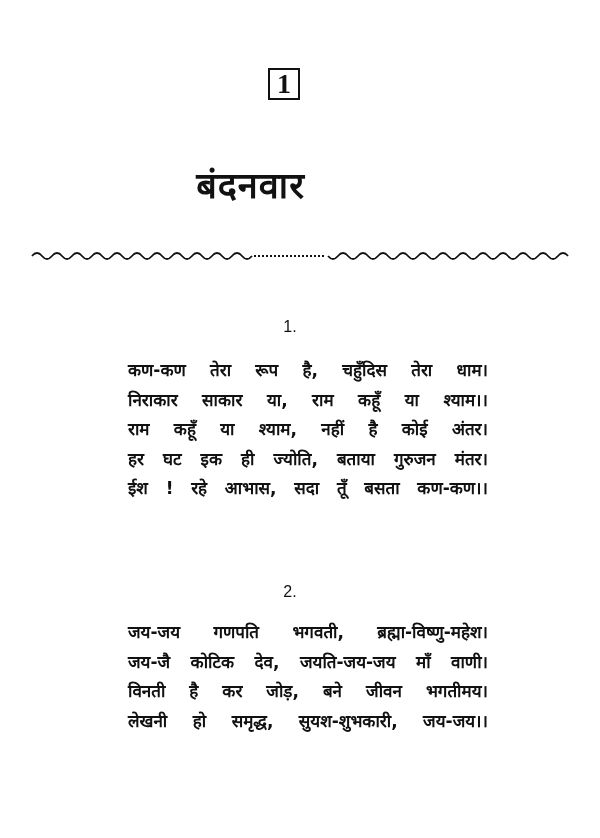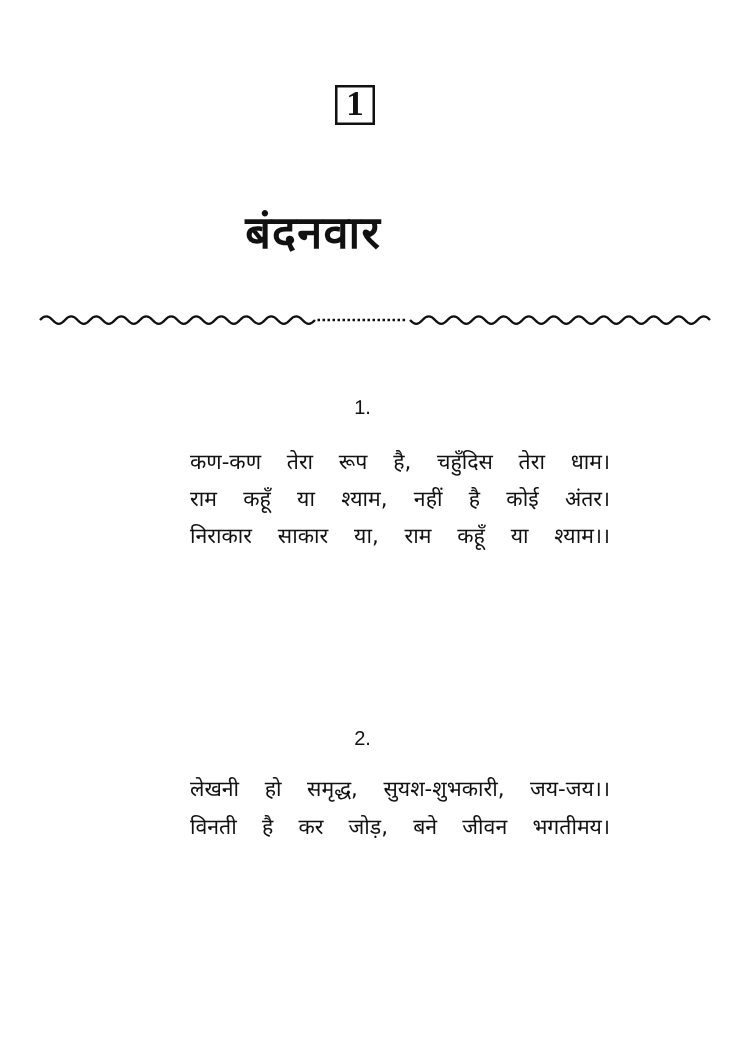--- a/index.html
+++ b/index.html
@@ -14,43 +14,47 @@
     position: absolute; left: 0; width: 501px; top: 160px; text-align: center;
     font-size: 36px; font-weight: bold; letter-spacing: 1px;
   }
   .divider { position: absolute; left: 30px; top: 246px; width: 540px; height: 20px; }
   .stanza-num {
     position: absolute; left: 0; width: 580px; text-align: center;
     font-family: "Liberation Sans", sans-serif; font-size: 16px;
   }
   .stanza { position: absolute; left: 128px; width: 360px; }
   .line {
-    height: 29.5px; line-height: 29.5px; font-size: 17px; font-weight: normal;
-    white-space: nowrap; text-align: justify; text-align-last: justify; margin-left: 24px;
+    height: 29.5px; line-height: 29.5px; font-size: 17px; font-weight: bold;
+    white-space: nowrap; text-align: justify; text-align-last: justify;
   }
 </style>
 </head>
 <body>
 
 <div class="chapter-box">
   <span>1</span>
 </div>
 
 <div class="title">बंदनवार</div>
 
 <svg class="divider" viewBox="0 0 540 20">
   <path d="M2 10 q 5 -6 10 0 t 10 0 t 10 0 t 10 0 t 10 0 t 10 0 t 10 0 t 10 0 t 10 0 t 10 0 t 10 0 t 10 0 t 10 0 t 10 0 t 10 0 t 10 0 t 10 0 t 10 0 t 10 0 t 10 0 t 10 0 t 10 0" fill="none" stroke="#111" stroke-width="1.8"></path>
   <line x1="224" y1="10" x2="296" y2="10" stroke="#111" stroke-width="2" stroke-dasharray="2,2"></line>
   <path d="M298 10 q 5 6 10 0 t 10 0 t 10 0 t 10 0 t 10 0 t 10 0 t 10 0 t 10 0 t 10 0 t 10 0 t 10 0 t 10 0 t 10 0 t 10 0 t 10 0 t 10 0 t 10 0 t 10 0 t 10 0 t 10 0 t 10 0 t 10 0 t 10 0 t 10 0" fill="none" stroke="#111" stroke-width="1.8"></path>
 </svg>
 
 <div class="stanza-num" style="top:318px;">1.</div>
 <div class="stanza" style="top:356px;">
   <div class="line">कण-कण तेरा रूप है, चहुँदिस तेरा धाम।</div>
+  <div class="line">निराकार साकार या, राम कहूँ या श्याम।।</div>
   <div class="line">राम कहूँ या श्याम, नहीं है कोई अंतर।</div>
-  <div class="line">निराकार साकार या, राम कहूँ या श्याम।।</div>
+  <div class="line">हर घट इक ही ज्योति, बताया गुरुजन मंतर।</div>
+  <div class="line">ईश ! रहे आभास, सदा तूँ बसता कण-कण।।</div>
 </div>
 
 <div class="stanza-num" style="top:583px;">2.</div>
 <div class="stanza" style="top:618px;">
+  <div class="line">जय-जय गणपति भगवती, ब्रह्मा-विष्णु-महेश।</div>
+  <div class="line">जय-जै कोटिक देव, जयति-जय-जय माँ वाणी।</div>
+  <div class="line">विनती है कर जोड़, बने जीवन भगतीमय।</div>
   <div class="line">लेखनी हो समृद्ध, सुयश-शुभकारी, जय-जय।।</div>
-  <div class="line">विनती है कर जोड़, बने जीवन भगतीमय।</div>
 </div>
 
 </body></html>

